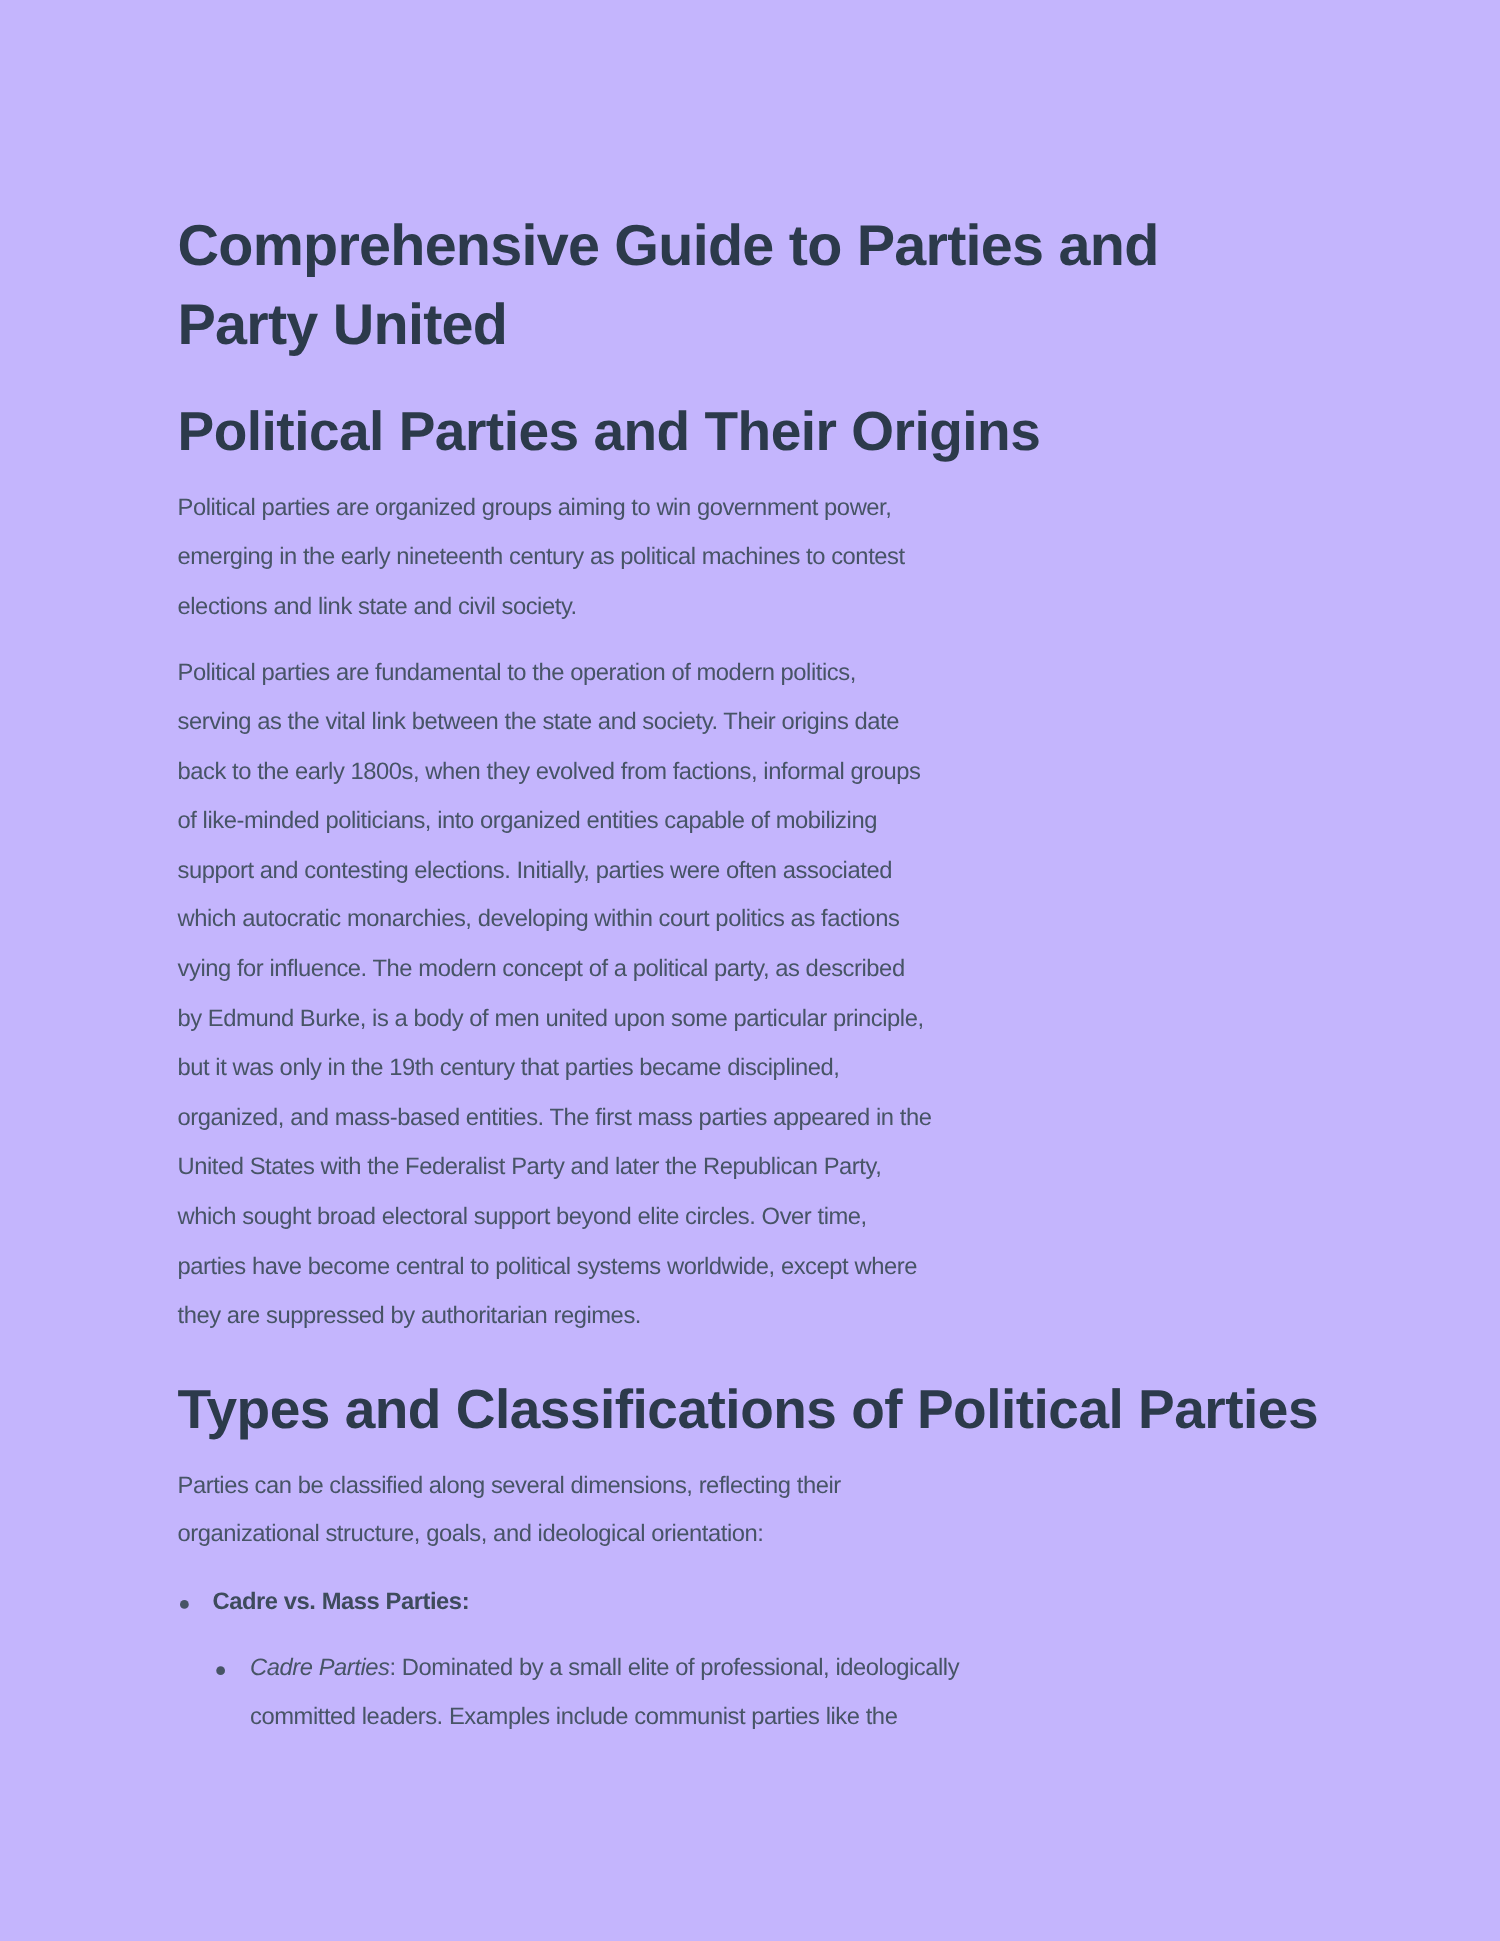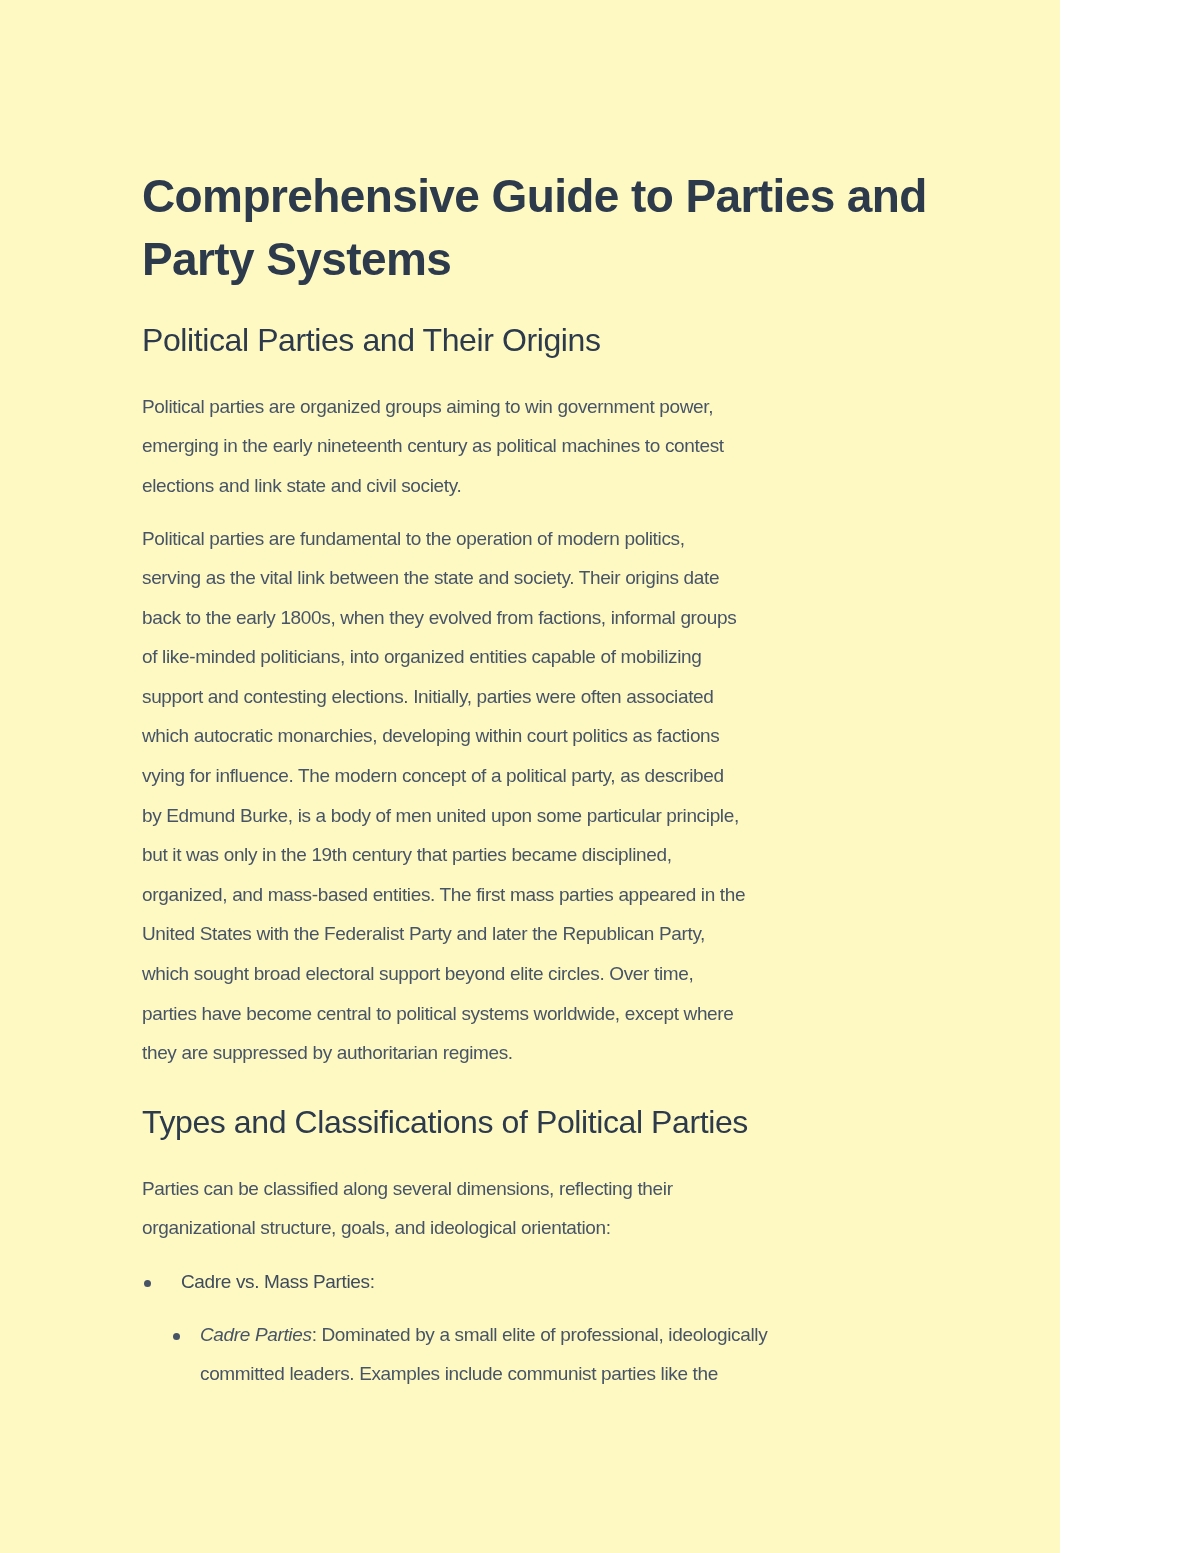--- a/index.html
+++ b/index.html
@@ -10,22 +10,22 @@
   body {
     width: 1200px;
     height: 1553px;
     position: relative;
     overflow: hidden;
     font-family: "Liberation Sans", "DejaVu Sans", sans-serif;
   }
   .page {
     position: absolute;
     left: 0; top: 0;
-    width: 1060px; height: 1553px;
-    background: #fef9c3;
+    width: 1200px; height: 1553px;
+    background: #c4b5fd;
   }
   .content {
     position: absolute;
     left: 142px;
     top: 0;
     width: 930px;
   }
   .h1 {
     position: absolute;
     left: 0;
@@ -34,22 +34,22 @@
     font-size: 46px;
     color: #2c3a4b;
     letter-spacing: -0.6px;
     white-space: nowrap;
     line-height: 1;
   }
   .h2 {
     position: absolute;
     left: 0;
     margin: 0;
-    font-weight: normal;
-    font-size: 32px;
+    font-weight: bold;
+    font-size: 44px;
     color: #2c3a4b;
     letter-spacing: -0.4px;
     white-space: nowrap;
     line-height: 1;
   }
   .line {
     position: absolute;
     left: 0;
     font-size: 19px;
     color: #475466;
@@ -57,31 +57,31 @@
     line-height: 1;
     letter-spacing: -0.35px;
   }
   .bullet {
     position: absolute;
     width: 7px;
     height: 7px;
     border-radius: 50%;
     background: #475466;
   }
-  .bold { font-weight: normal; color: #3e4b5c; margin-left: 11px; }
+  .bold { font-weight: bold; color: #3e4b5c; }
   .ital { font-style: italic; }
 </style>
 </head>
 <body>
 
 <div class="page">
   <div class="content">
 
     <h1 class="h1" style="top:173px">Comprehensive Guide to Parties and</h1>
-    <h1 class="h1" style="top:236px">Party Systems</h1>
+    <h1 class="h1" style="top:236px">Party United</h1>
 
     <h2 class="h2" style="top:324px">Political Parties and Their Origins</h2>
 
     <div>
       <div class="line" style="top:397px">Political parties are organized groups aiming to win government power,</div>
       <div class="line" style="top:436px">emerging in the early nineteenth century as political machines to contest</div>
       <div class="line" style="top:476px">elections and link state and civil society.</div>
     </div>
 
     <div>

